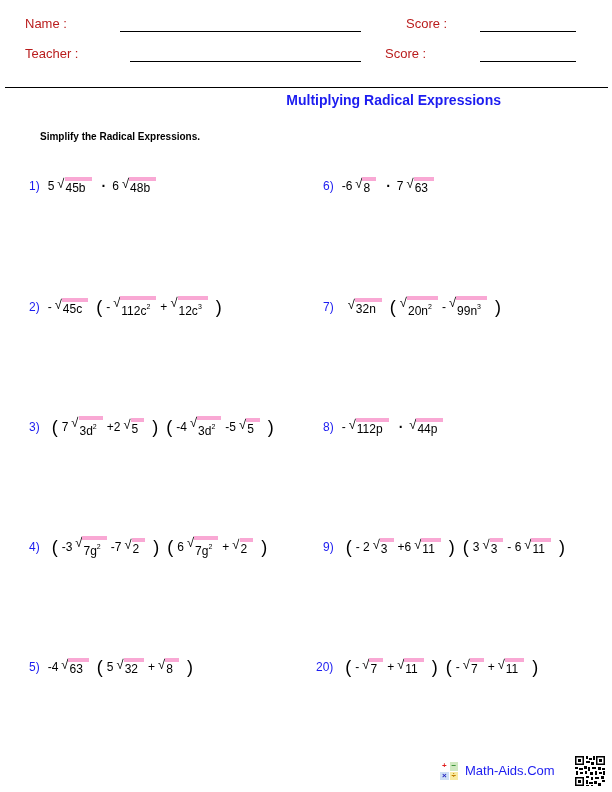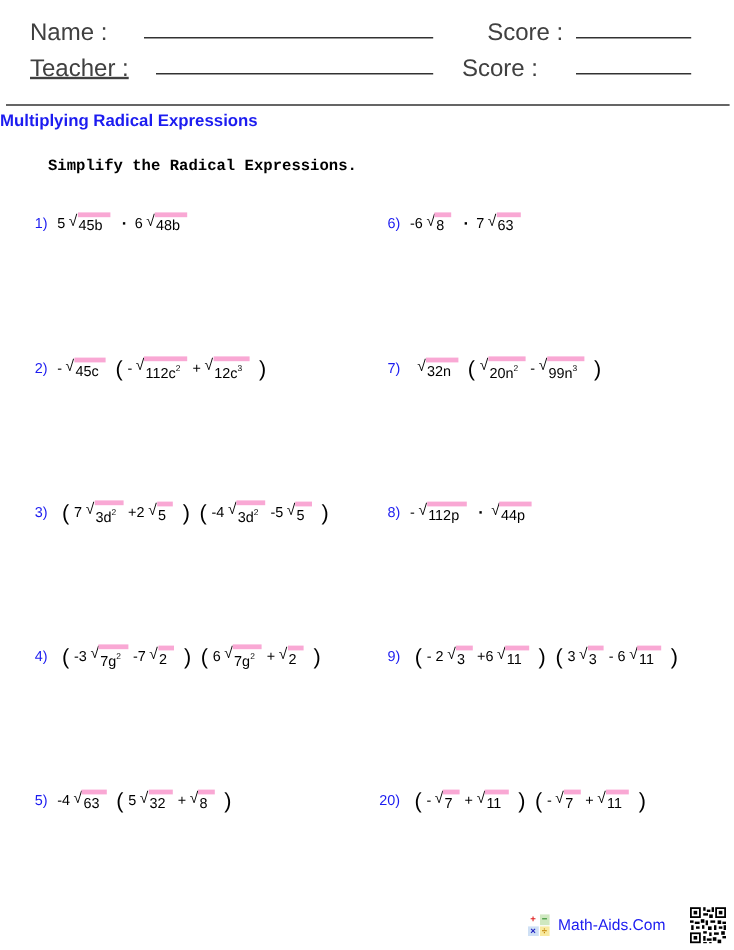--- a/index.html
+++ b/index.html
@@ -1,27 +1,27 @@
 <!DOCTYPE html>
 <html><head>
   <meta charset="utf-8">
   <style>
     * { margin: 0; padding: 0; box-sizing: border-box; }
     html, body { width: 612px; height: 792px; background: #ffffff; overflow: hidden; }
     body { position: relative; font-family: "Liberation Sans", "DejaVu Sans", sans-serif; color: #000; }
 
-    .hdr-label { position: absolute; font-size: 20px; color: #404040; }
+    .hdr-label { position: absolute; font-size: 13px; color: #b91c1c; }
     .hdr-line { position: absolute; height: 1px; background: #000; }
 
     .rule { position: absolute; left: 5px; top: 87px; width: 603px; height: 1px; background: #000; }
 
-    .title { position: absolute; left: 0; top: 92px; width: 501px; text-align: left;
+    .title { position: absolute; left: 0; top: 92px; width: 501px; text-align: right;
       font-size: 14px; font-weight: bold; color: #1c1cf0; }
 
-    .instr { position: absolute; left: 40px; top: 131px; font-size: 13px; font-weight: bold; color: #000; font-family: Liberation Mono, monospace; }
+    .instr { position: absolute; left: 40px; top: 131px; font-size: 10px; font-weight: bold; color: #000; }
 
     .problem { position: absolute; height: 24px; display: flex; align-items: center;
       font-size: 12px; color: #000; white-space: nowrap; }
     .pnum { color: #1c1cf0; margin-right: 8px; font-size: 12px; }
     .tok { display: inline-block; margin-right: 3px; }
     .paren { font-size: 18px; line-height: 18px; margin: 0 4px; }
     .dot { font-size: 14px; font-weight: bold; margin: 0 6px; }
     .rad { display: inline-flex; align-items: flex-start; margin-right: 4px; }
     .rad .sym { font-size: 13px; line-height: 14px; }
     .rad .rc { border-top: 4px solid #f9a8d4; padding: 0 6px 0 1px; line-height: 14px; font-size: 12px; }
@@ -39,21 +39,21 @@
     .qr { position: absolute; left: 574px; top: 755px; width: 32px; height: 32px; }
   </style>
 </head>
 <body>
 
 <div class="hdr-label" style="left:25px; top:16px;">Name :</div>
 <div class="hdr-line" style="left:120px; top:31px; width:241px;"></div>
 <div class="hdr-label" style="left:406px; top:16px;">Score :</div>
 <div class="hdr-line" style="left:480px; top:31px; width:96px;"></div>
 
-<div class="hdr-label" style="left:25px; top:46px;text-decoration:underline;">Teacher :</div>
+<div class="hdr-label" style="left:25px; top:46px;">Teacher :</div>
 <div class="hdr-line" style="left:130px; top:61px; width:231px;"></div>
 <div class="hdr-label" style="left:385px; top:46px;">Score :</div>
 <div class="hdr-line" style="left:480px; top:61px; width:96px;"></div>
 
 <div class="rule"></div>
 
 <div class="title">Multiplying Radical Expressions</div>
 <div class="instr">Simplify the Radical Expressions.</div>
 
 <div class="problem" style="left:29px; top:174px;">

